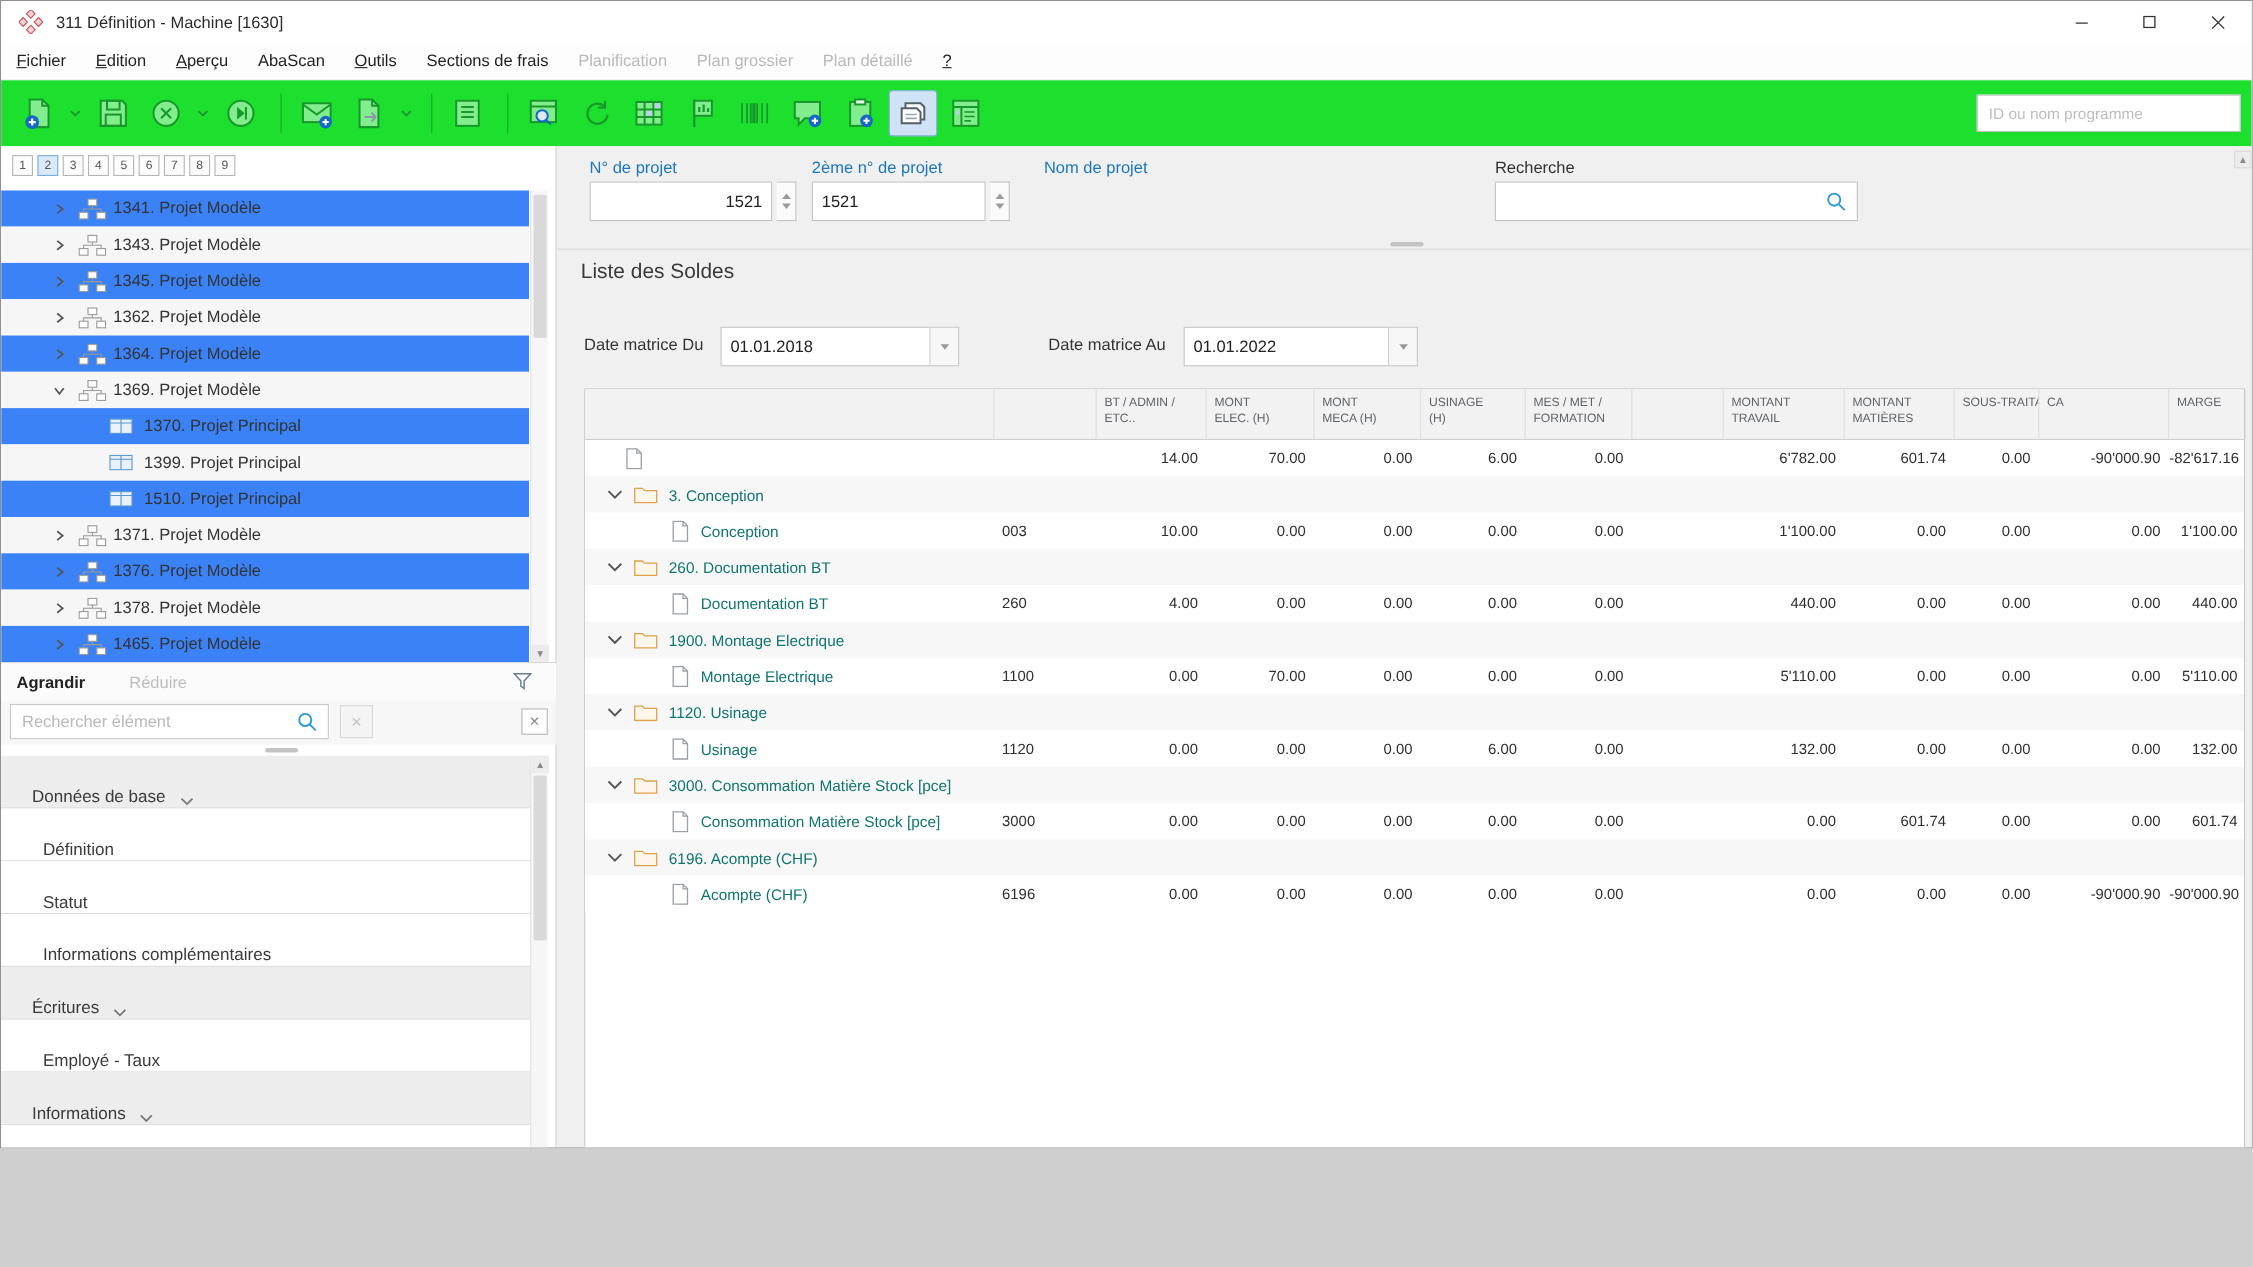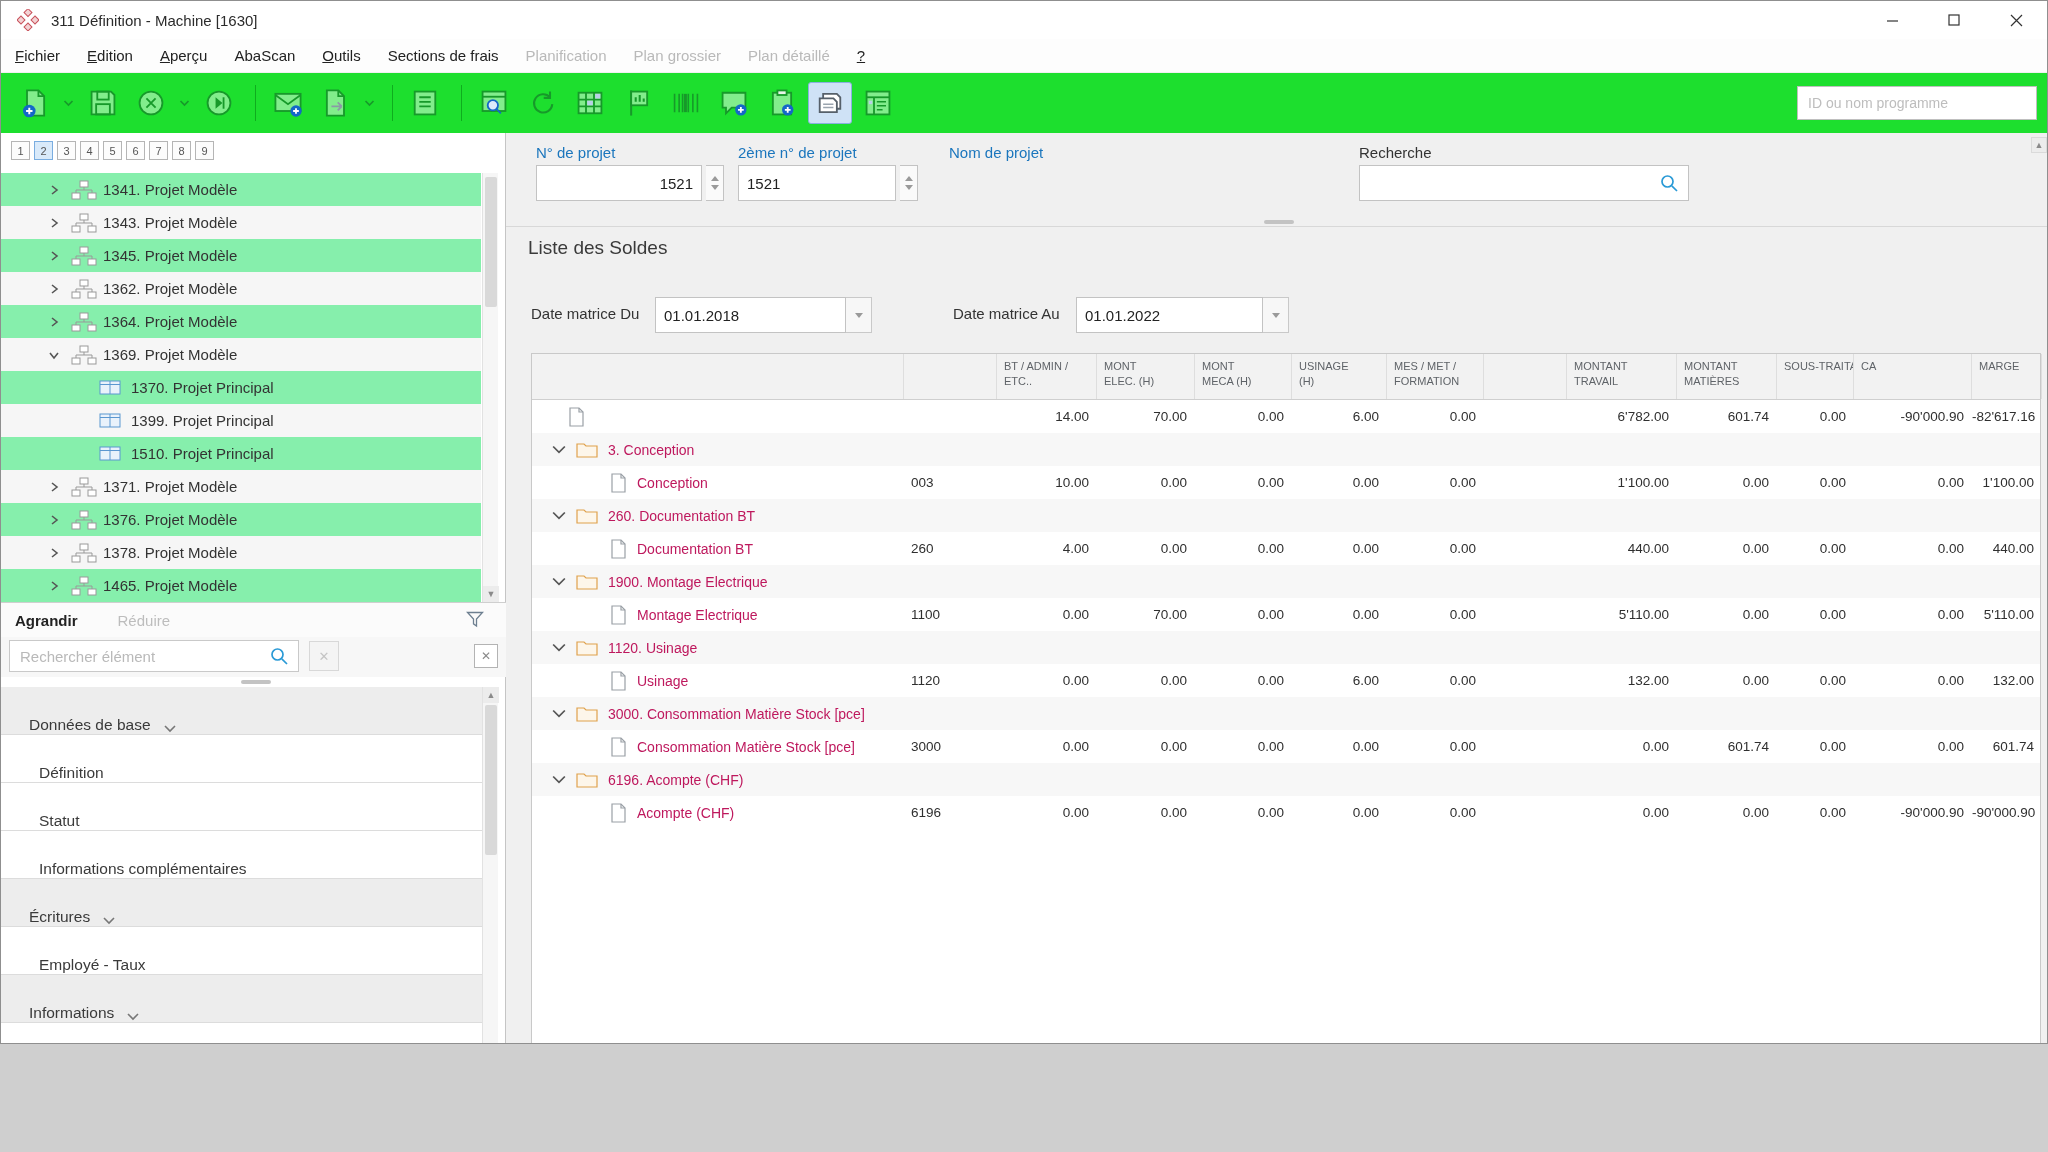--- a/index.html
+++ b/index.html
@@ -27,21 +27,21 @@
   .tb-search{position:absolute;right:10px;top:13px;width:240px;height:34px;border:1px solid #bfbfbf;background:#fff;
              font-size:14px;color:#444;padding:0 10px;font-family:"Liberation Sans",sans-serif;}
   .tb-search::placeholder{color:#bdbdbd;}
   
   .sidebar{position:absolute;left:0;top:132px;width:505px;height:1020px;background:#fff;border-right:1px solid #c5c5c5;}
   .side-tabs{position:absolute;left:10px;top:8px;display:flex;gap:4px;}
   .stab{width:19px;height:19px;border:1px solid #b5b5b5;background:#fcfcfc;font-size:11px;color:#555;
         display:flex;align-items:center;justify-content:center;}
   .stab.active{background:#d9eafa;border-color:#7aade0;}
   .tree{position:absolute;left:0;top:40px;width:480px;height:429px;overflow:hidden;}
-  .tree-row{height:33px;display:flex;align-items:center;padding-left:46px;background:#86efac;}
+  .tree-row{height:33px;display:flex;align-items:center;padding-left:46px;background:#3b82f6;}
   .tree-row.alt{background:#f6f6f6;}
   .tree-row.child{padding-left:98px;}
   .tchev{width:24px;height:16px;flex:none;display:flex;align-items:center;}
   .ticon{width:32px;height:20px;flex:none;display:flex;align-items:center;}
   .tlabel{font-size:15px;color:#333;white-space:nowrap;}
   .vscroll{position:absolute;width:16px;background:#f6f6f6;border-left:1px solid #e2e2e2;}
   .vthumb{position:absolute;left:2px;width:12px;background:#d9d9d9;border-radius:2px;}
   .varrow{position:absolute;left:0;width:16px;height:16px;background:#ececec;color:#8a8a8a;font-size:9px;
           display:flex;align-items:center;justify-content:center;}
   .side-div{position:absolute;left:0;top:469px;width:505px;height:1px;background:#cfcfcf;}
@@ -90,21 +90,21 @@
   .hcell{flex:none;font-size:11px;color:#5f6368;padding:5px 3px 2px 7px;line-height:1.4;border-right:1px solid #dedede;
          overflow:hidden;white-space:nowrap;}
   .trow{display:flex;height:33px;align-items:center;background:#fff;}
   .trow.alt{background:#f7f7f7;}
   .ncell{flex:none;display:flex;align-items:center;height:100%;}
   .ccell{flex:none;font-size:13.5px;color:#2f2f2f;padding-left:7px;}
   .vcell{flex:none;font-size:13.5px;color:#2f2f2f;text-align:right;padding-right:8px;white-space:nowrap;}
   .gchev{margin-left:18px;width:18px;height:14px;flex:none;}
   .gfold{margin-left:8px;width:22px;height:17px;flex:none;}
   .gdoc{width:17px;height:20px;flex:none;}
-  .glabel{margin-left:10px;font-size:14px;color:#be185d;white-space:nowrap;}
+  .glabel{margin-left:10px;font-size:14px;color:#0f766e;white-space:nowrap;}
   .tfooter{position:absolute;left:25px;top:971px;width:1510px;height:31px;background:#f3f3f3;border:1px solid #c9c9c9;
            border-top:none;display:flex;align-items:center;}
   .ftab{width:18px;height:18px;border:1px solid #b5b5b5;background:#fff;font-size:10.5px;color:#555;margin-left:6px;
         display:flex;align-items:center;justify-content:center;}
   .flab{font-size:14px;color:#444;margin-left:14px;}
   .scrollup{position:absolute;right:2px;top:4px;width:16px;height:16px;background:#ececec;border:1px solid #dadada;
             color:#8a8a8a;font-size:9px;display:flex;align-items:center;justify-content:center;}
 </style>
 </head>
 <body>

